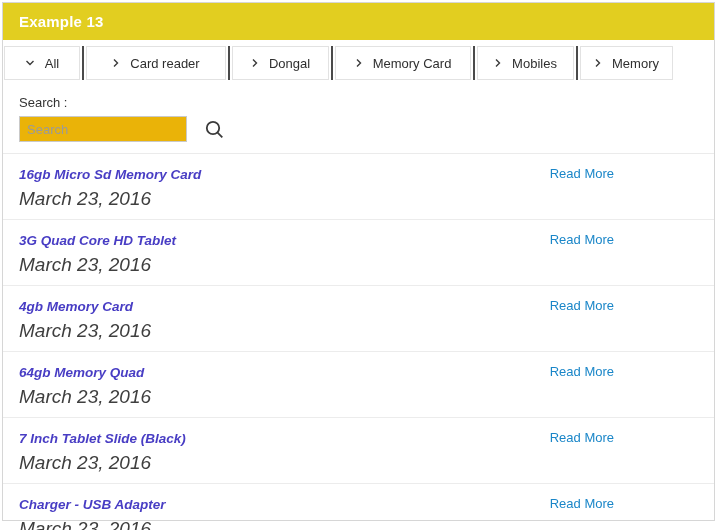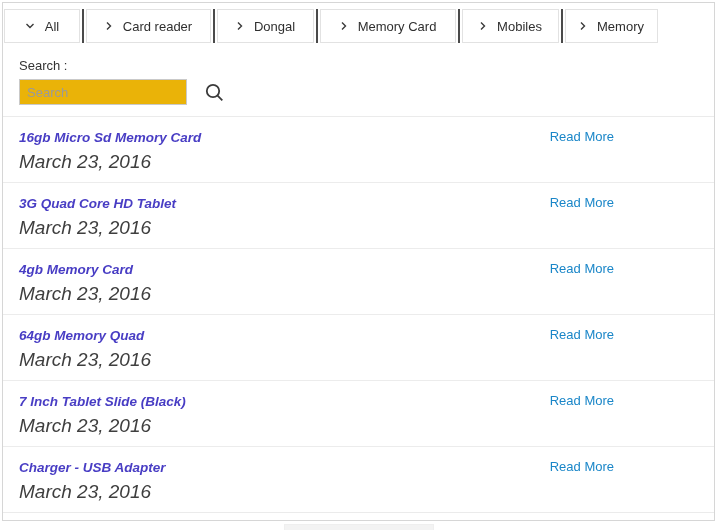--- a/index.html
+++ b/index.html
@@ -28,21 +28,21 @@
     margin: 6px 1px 0 1px; height: 34px;
   }
   .tab {
     background: #ffffff; border: 1px solid #e2e2e2;
     display: flex; align-items: center; justify-content: center;
     gap: 10px; font-size: 13px; color: #2f2f2f;
     cursor: pointer; white-space: nowrap;
   }
   .tab-sep { width: 2px; background: #4a4a4a; margin: 0 2px; }
   .t0 { width: 76px; }
-  .t1 { width: 125px; align-items: center; }
+  .t1 { width: 140px; align-items: center; }
   .t2 { width: 97px; }
   .t3 { width: 136px; }
   .t4 { width: 97px; text-align: center; }
   .t5 { width: 93px; }
   .chev { display: inline-block; }
 
   .search-section { padding: 15px 16px 11px 16px; }
   .search-label { font-size: 13px; color: #333333; margin-bottom: 6px; }
   .search-row { display: flex; align-items: center; gap: 17px; }
   .search-input {
@@ -85,20 +85,23 @@
     font-family: "Liberation Sans", sans-serif;
     font-size: 13px; color: #3f3f3f;
     cursor: pointer; position: relative; z-index: 1;
   }
 </style>
 </head>
 <body>
 
 <div class="container">
 
+  <div class="header">
+    <span class="header-title">Example 13</span>
+  </div>
 
   <div class="tabbar">
     <div class="tab t0">
       <svg class="chev" width="10" height="8" viewBox="0 0 10 8">
           <polyline points="1.5,2 5,5.5 8.5,2" fill="none" stroke="#3a3a3a" stroke-width="1.4"></polyline>
         </svg>
       <span>All</span>
     </div>
     <div class="tab-sep"></div>
     <div class="tab t1">

